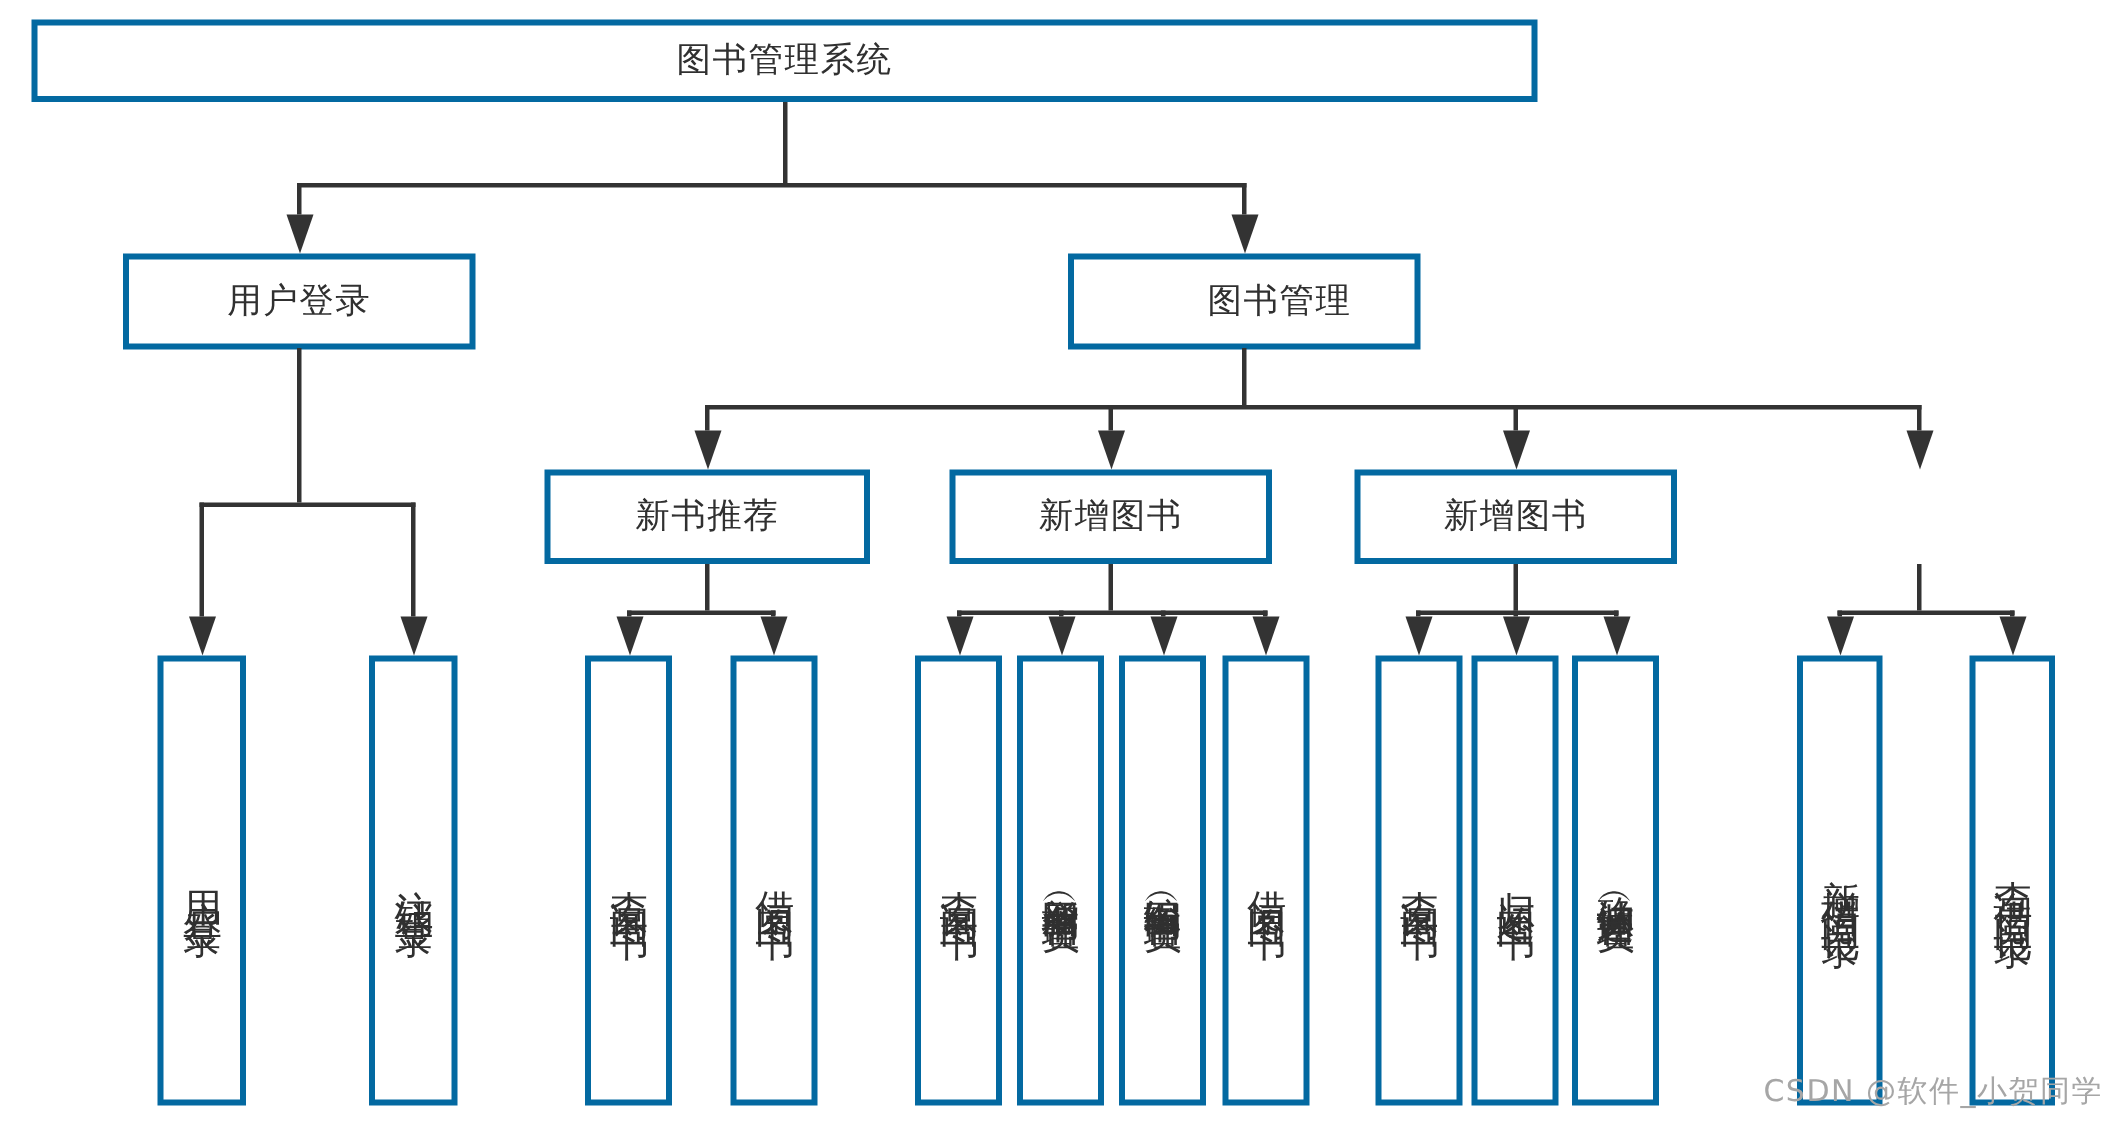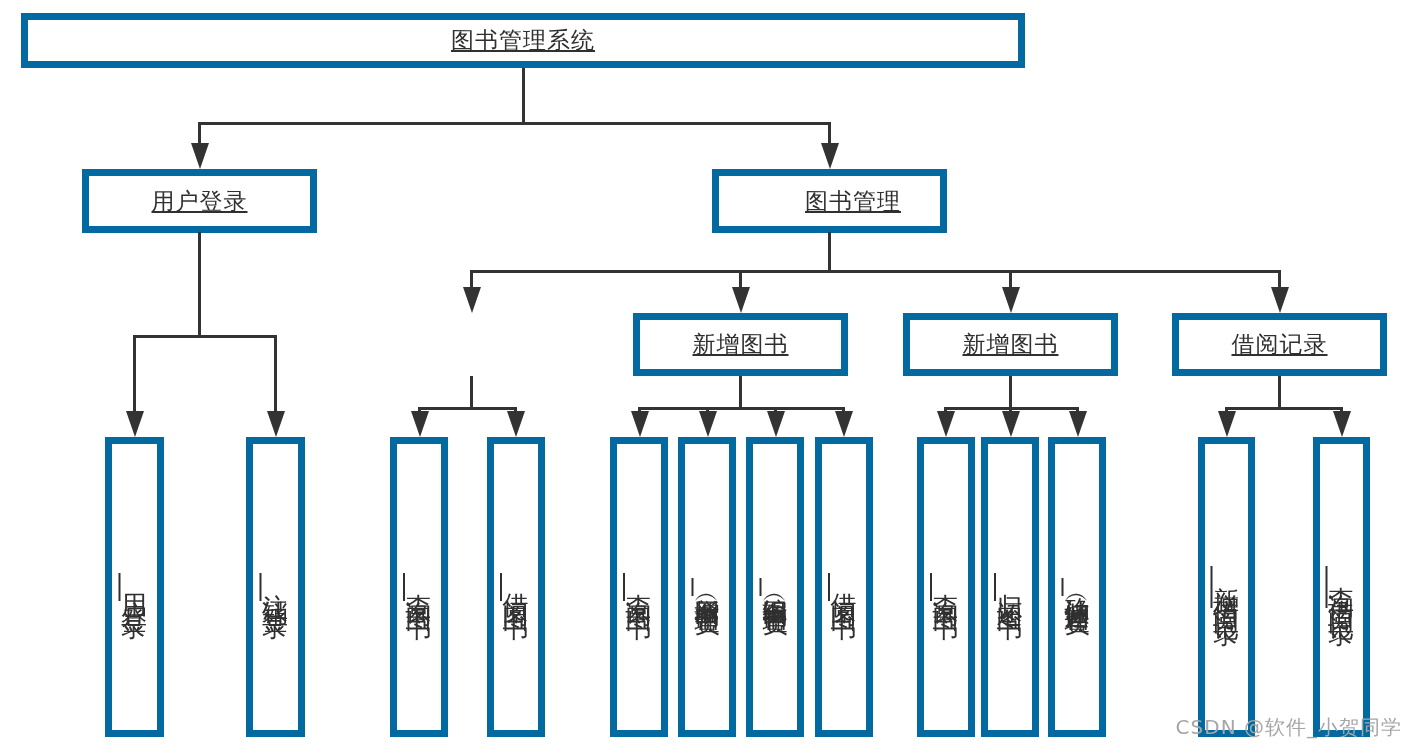--- a/index.html
+++ b/index.html
@@ -2,23 +2,22 @@
 <html><head>
 <meta charset="utf-8">
 <style>
   html,body{margin:0;padding:0;background:#ffffff;}
   .canvas{
     position:relative;width:1405px;height:747px;background:#ffffff;overflow:hidden;
     font-family:"DejaVu Sans","Liberation Sans",sans-serif;color:#303030;
   }
   .box{
     position:absolute;box-sizing:border-box;background:#ffffff;
-    border:7px solid #0369a1;display:flex;align-items:center;justify-content:center;
+    border:4px solid #0369a1;display:flex;align-items:center;justify-content:center;
     text-align:center;
-    text-decoration:underline;
   }
   .hlabel{font-size:23px;letter-spacing:1px;line-height:1;white-space:nowrap;}
   .leaf{
     writing-mode:vertical-rl;text-orientation:mixed;
     font-size:26px;letter-spacing:7px;line-height:1;
   }
   .leaf.tight{font-size:25px;letter-spacing:2px;}
   .line{position:absolute;background:#333333;}
   .arr{position:absolute;width:3px;background:#333333;}
   .arr::after{
@@ -35,23 +34,23 @@
 </head>
 <body>
 
 <div class="canvas">
 
   <div class="box hlabel" style="left:21px;top:13px;width:1004px;height:55px;">图书管理系统</div>
 
   <div class="box hlabel" style="left:82px;top:169px;width:235px;height:64px;">用户登录</div>
   <div class="box hlabel" style="left:712px;top:169px;width:235px;height:64px;padding-left:47px;">图书管理</div>
 
+  <div class="box hlabel" style="left:363px;top:313px;width:217px;height:63px;">新书推荐</div>
   <div class="box hlabel" style="left:633px;top:313px;width:215px;height:63px;">新增图书</div>
   <div class="box hlabel" style="left:903px;top:313px;width:215px;height:63px;">新增图书</div>
-  <div class="box hlabel" style="left:1172px;top:313px;width:215px;height:63px;">借阅记录</div>
 
   <div class="box leaf" style="left:105px;top:437px;width:59px;height:300px;">用户登录</div>
   <div class="box leaf" style="left:246px;top:437px;width:59px;height:300px;">注销登录</div>
 
   <div class="box leaf" style="left:390px;top:437px;width:58px;height:300px;">查询图书</div>
   <div class="box leaf" style="left:487px;top:437px;width:58px;height:300px;">借阅图书</div>
 
   <div class="box leaf" style="left:610px;top:437px;width:58px;height:300px;">查询图书</div>
   <div class="box leaf tight" style="left:678px;top:437px;width:58px;height:300px;">新增图书（管理员）</div>
   <div class="box leaf tight" style="left:746px;top:437px;width:58px;height:300px;">编辑图书（管理员）</div>

